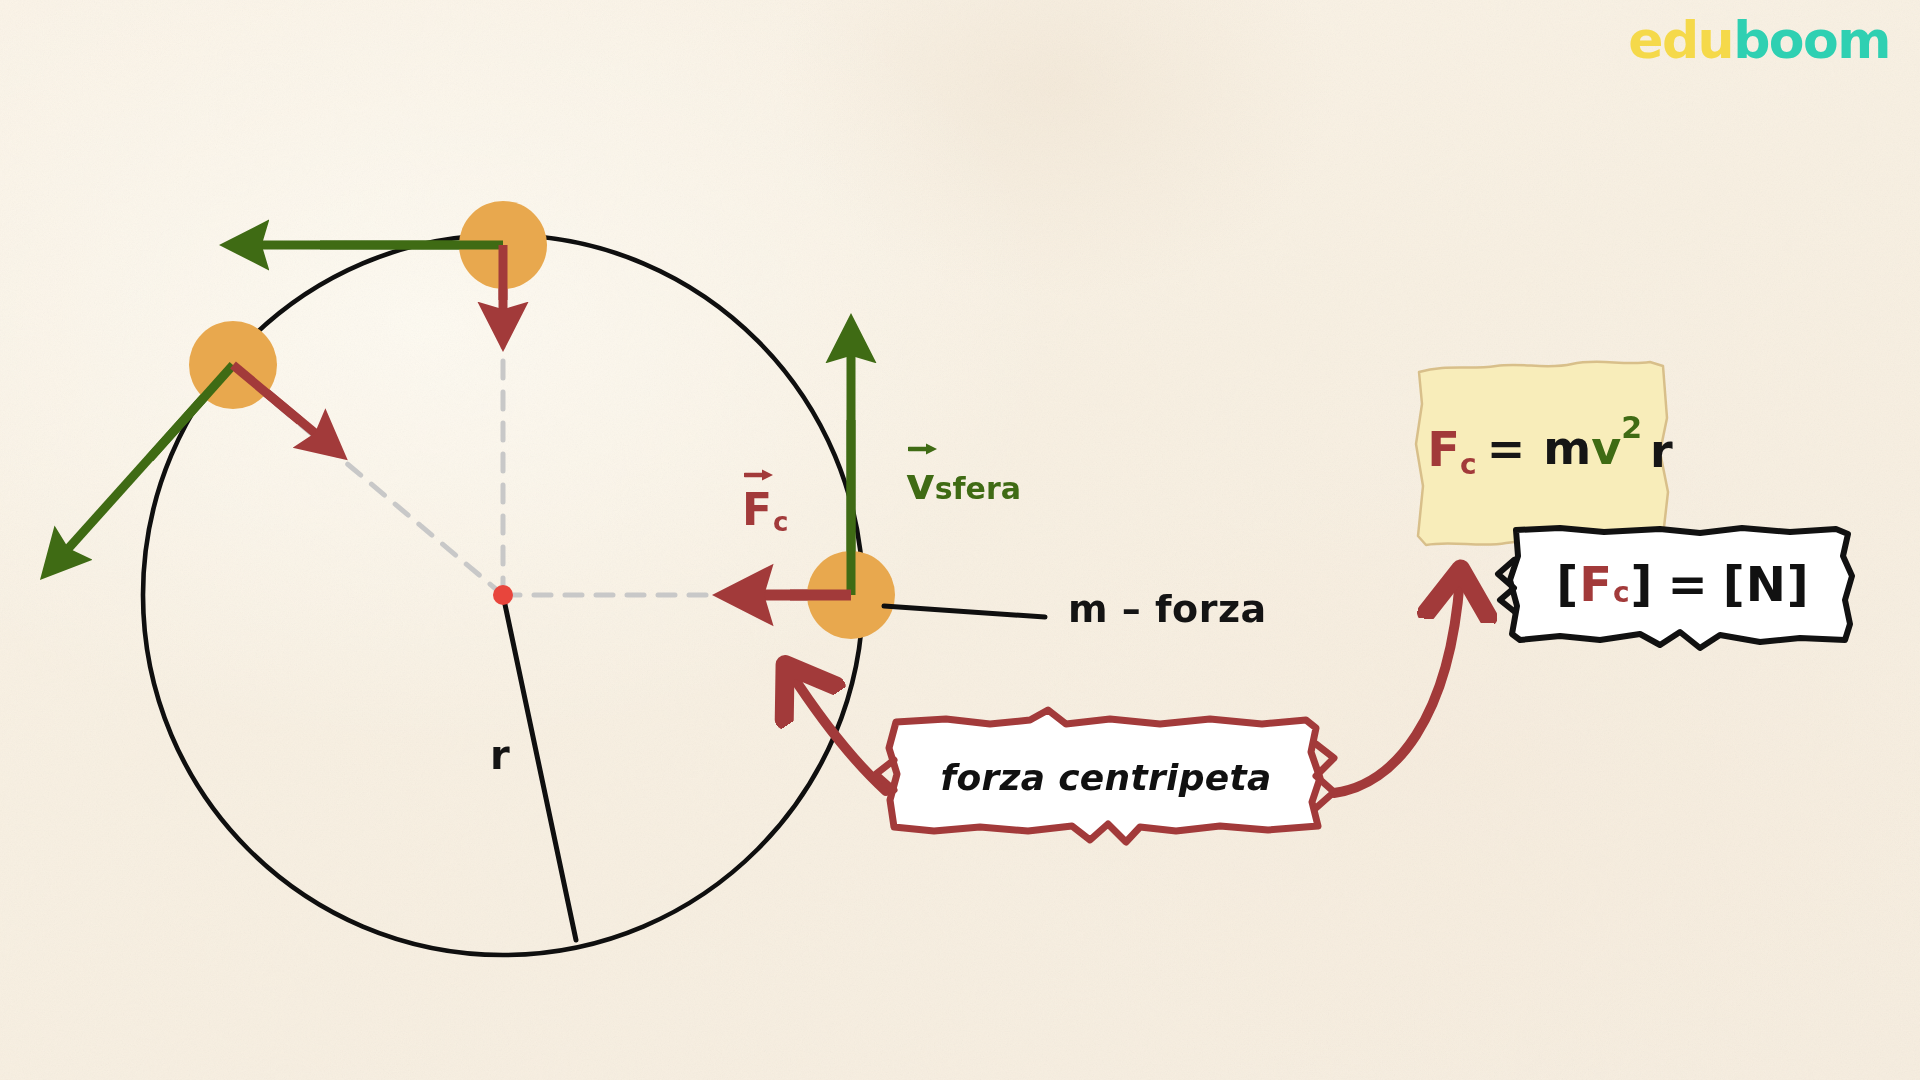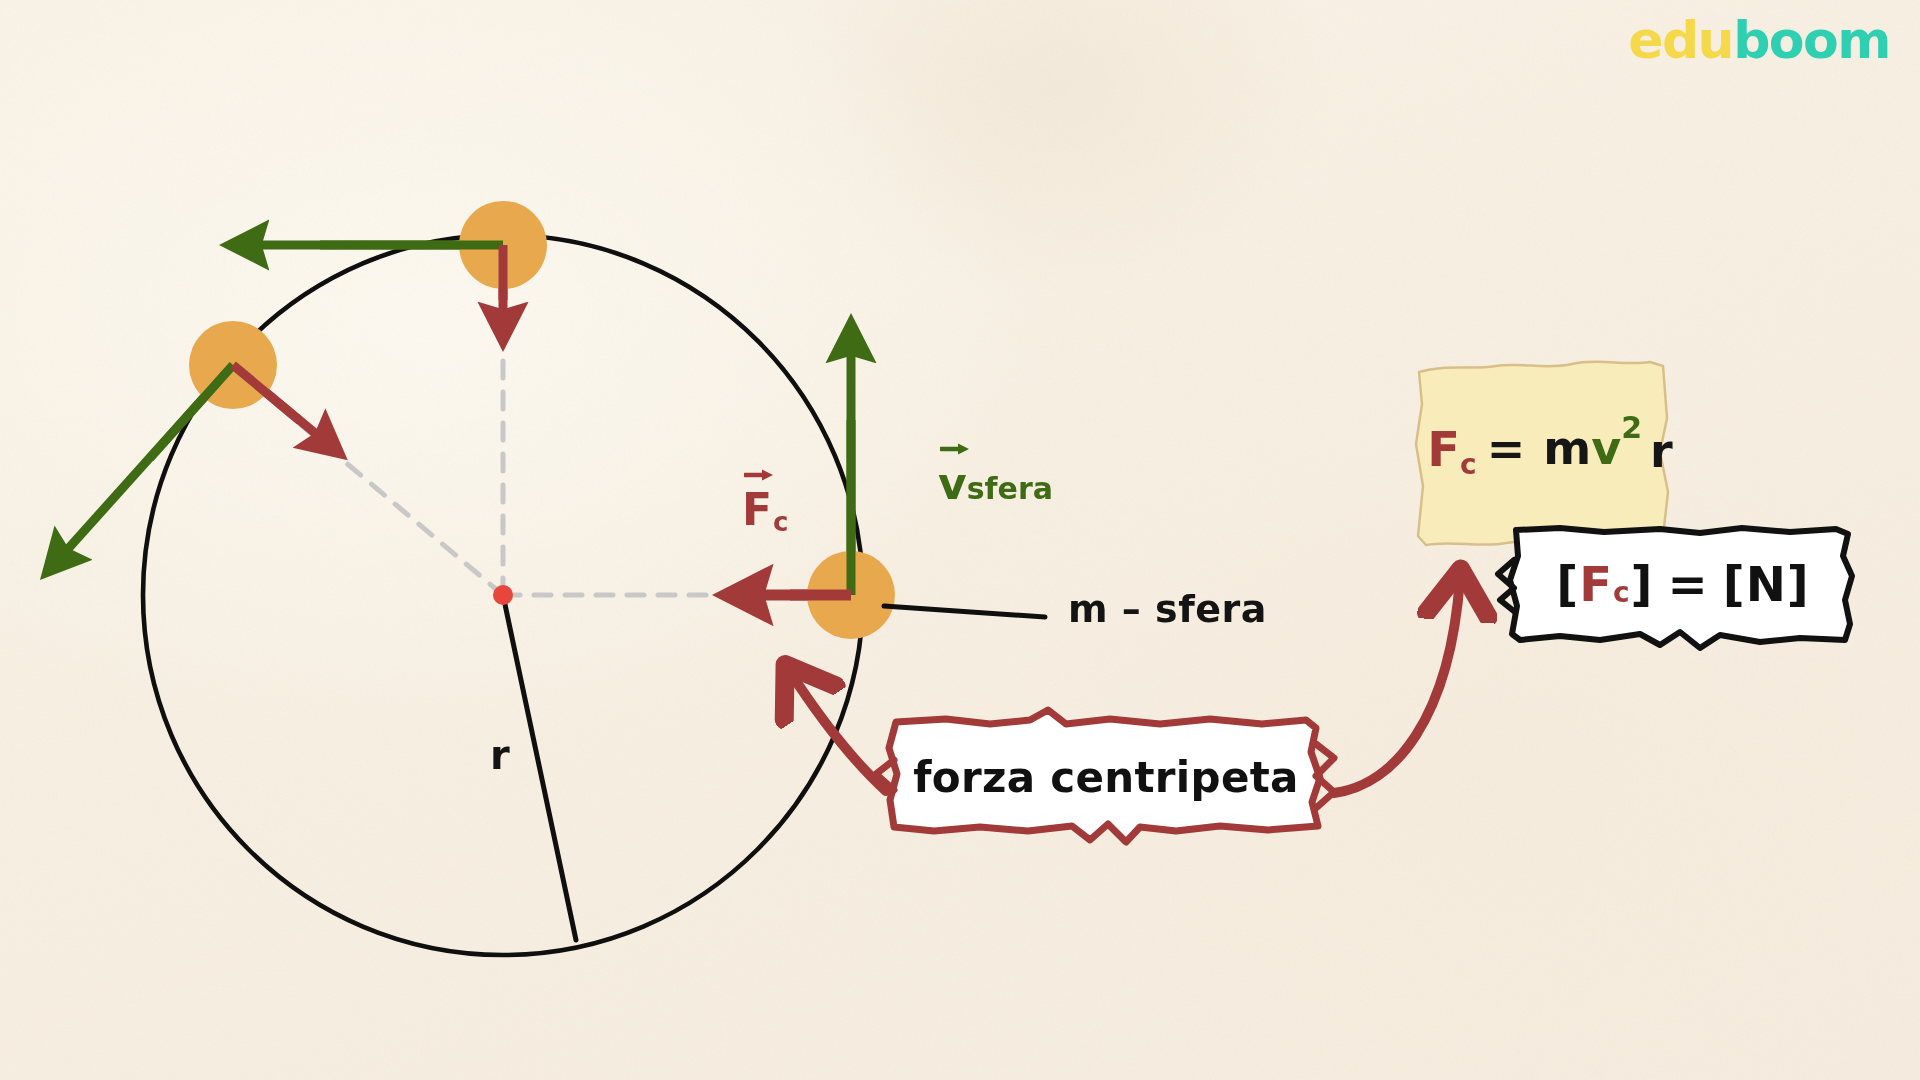--- a/index.html
+++ b/index.html
@@ -70,21 +70,21 @@
   }
   .vecarrow {
     position: absolute;
     left: 2px;
     top: -20px;
     width: 30px; height: 14px;
   }
   .vhost { position: relative; display: inline-block; }
 
   #label-fc   { color: #a23a3a; left: 742px; top: 488px; }
-  #label-vs   { color: #3f6b14; left: 906px; top: 462px; margin-left: 32px; }
+  #label-vs   { color: #3f6b14; left: 906px; top: 462px; }
 
   
   #label-r {
     color: #141414; font-size: 40px; font-weight: 800;
     left: 490px; top: 735px;
   }
   #label-massa {
     color: #141414; font-size: 38px; font-weight: 800;
     left: 1068px; top: 590px;
     letter-spacing: 0.5px;
@@ -93,22 +93,23 @@
   
   #box-forza {
     position: absolute;
     left: 890px; top: 716px;
     width: 432px; height: 122px;
   }
   #box-forza .boxtext {
     position: absolute;
     left: 0; top: 0; width: 100%; height: 100%;
     display: flex; align-items: center; justify-content: center;
-    font-size: 42px; font-weight: 800; color: #111;
+    font-size: 36px; font-weight: 800; color: #111;
     letter-spacing: 0.3px;
+    font-style: italic;
   }
 
   
   #note-formula {
     position: absolute;
     left: 1418px; top: 358px;
     width: 252px; height: 182px;
   }
   #note-formula .fcontent {
     position: absolute; inset: 0;
@@ -313,21 +314,21 @@
     <span class="vhost">
       <svg class="vecarrow" viewBox="0 0 30 14">
         <line x1="1" y1="7" x2="20" y2="7" stroke="#3f6b14" stroke-width="4.5" stroke-linecap="round"></line>
         <path d="M18,1.6 L29,7 L18,12.4 Z" fill="#3f6b14"></path>
       </svg>
       <span>v</span></span><span class="sfx">sfera</span>
   </div>
 
   <div class="tx" id="label-r">r</div>
 
-  <div class="tx" id="label-massa">m – sfera</div>
+  <div class="tx" id="label-massa">m – forza</div>
 
   <div id="box-forza">
     <div class="boxtext">forza centripeta</div>
   </div>
 
   <div id="note-formula">
     <div class="fcontent">
       <span class="fsym"><span>F</span><span class="sub">c</span></span>
       <span class="feq">=</span>
       <span class="frac">

